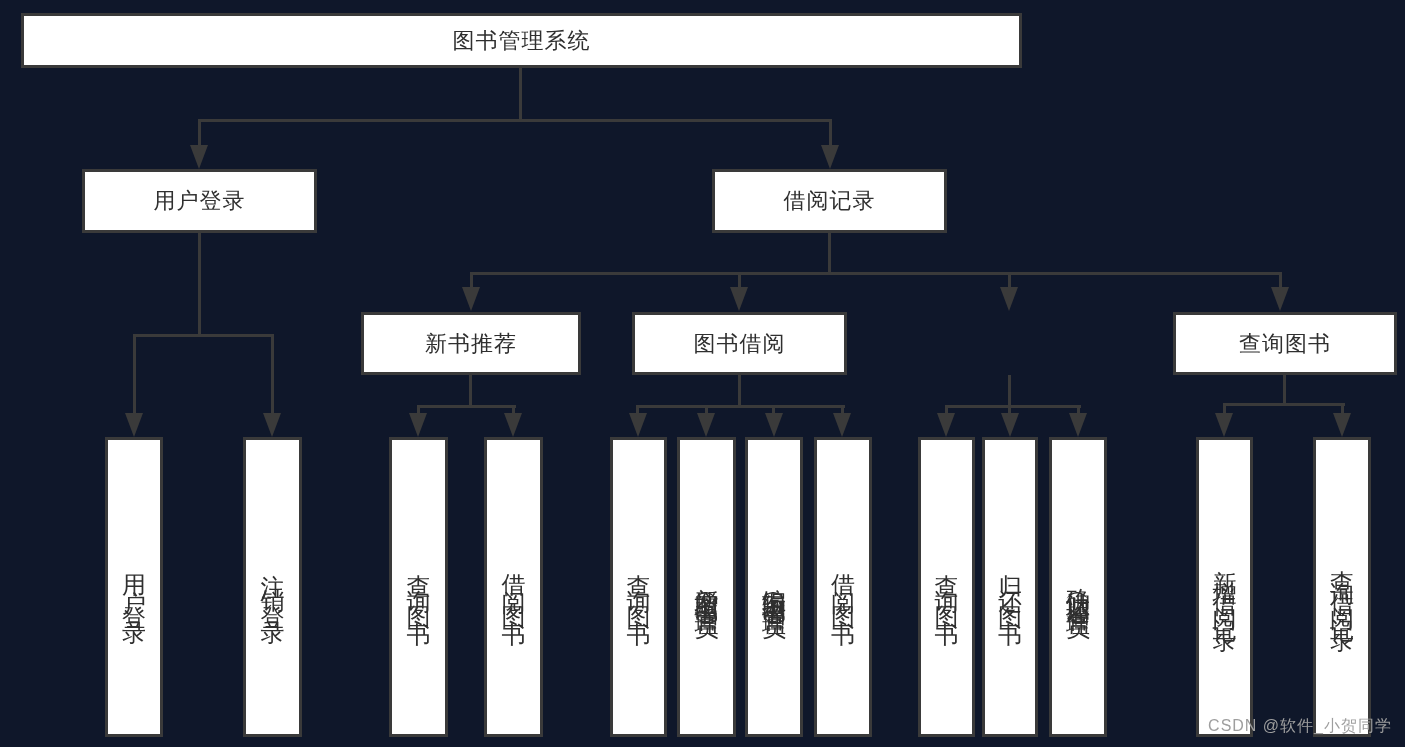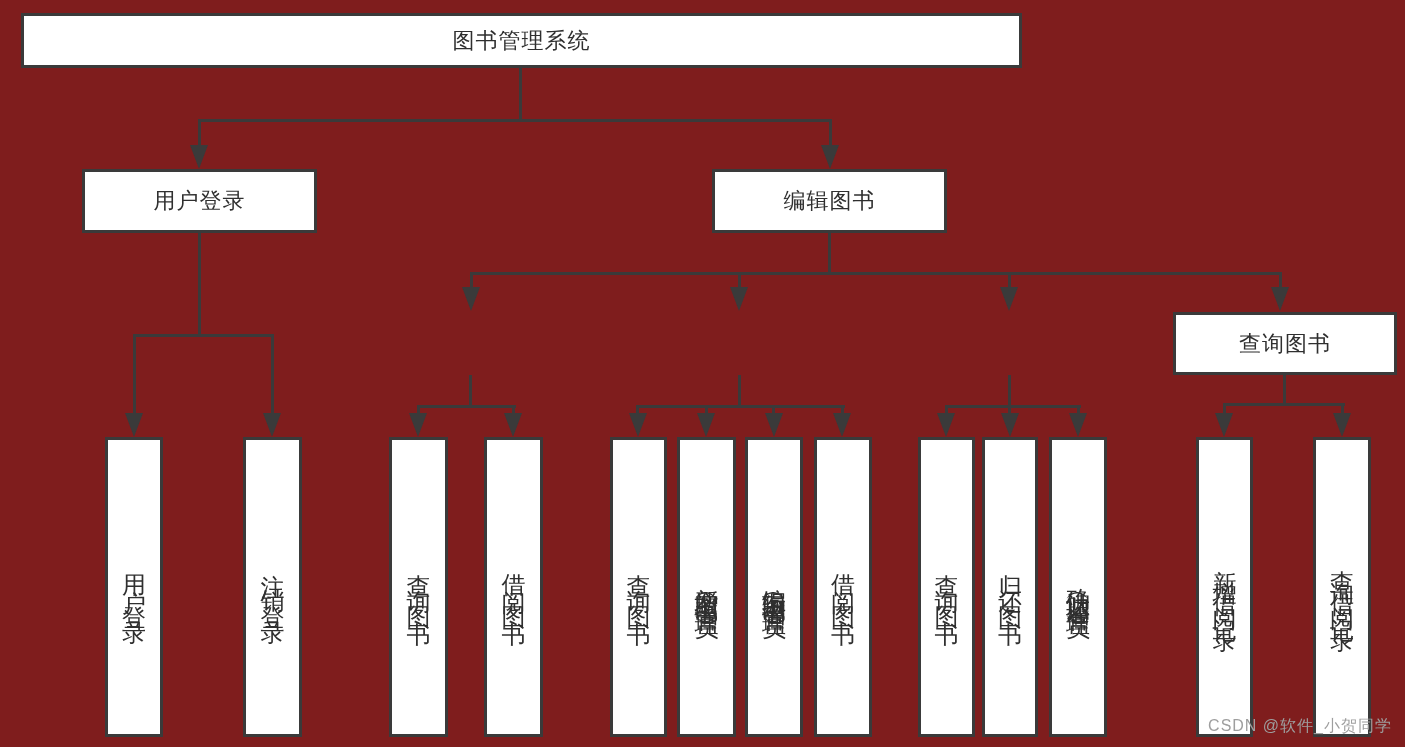--- a/index.html
+++ b/index.html
@@ -1,19 +1,19 @@
 <!DOCTYPE html>
 <html><head>
 <meta charset="utf-8">
 <style>
   html,body{margin:0;padding:0;background:#ffffff;}
   .canvas{
     position:relative;
     width:1405px;height:747px;
-    background:#7f1d1d;
+    background:#0f172a;
     overflow:hidden;
     font-family:"Liberation Sans","DejaVu Sans",sans-serif;
     color:#2f2f2f;
   }
   .node{
     position:absolute;
     box-sizing:border-box;
     background:#ffffff;
     border:3px solid #3a3a3a;
     display:flex;align-items:center;justify-content:center;
@@ -68,41 +68,47 @@
   <div class="hl" style="left:198px;top:119px;width:634px;"></div>
   <div class="vl" style="left:198px;top:119px;height:28px;"></div>
   <div class="vl" style="left:829px;top:119px;height:28px;"></div>
   <div class="ar" style="left:190px;top:145px;"></div>
   <div class="ar" style="left:821px;top:145px;"></div>
 
   <div class="node" style="left:82px;top:169px;width:235px;height:64px;">
     <span>用户登录</span>
   </div>
   <div class="node" style="left:712px;top:169px;width:235px;height:64px;">
-    <span>编辑图书</span>
+    <span>借阅记录</span>
   </div>
 
   <div class="vl" style="left:198px;top:233px;height:104px;"></div>
   <div class="hl" style="left:133px;top:334px;width:141px;"></div>
   <div class="vl" style="left:133px;top:334px;height:80px;"></div>
   <div class="vl" style="left:271px;top:334px;height:80px;"></div>
   <div class="ar" style="left:125px;top:413px;"></div>
   <div class="ar" style="left:263px;top:413px;"></div>
 
   <div class="vl" style="left:828px;top:233px;height:42px;"></div>
   <div class="hl" style="left:470px;top:272px;width:812px;"></div>
   <div class="vl" style="left:470px;top:272px;height:18px;"></div>
   <div class="ar" style="left:462px;top:287px;"></div>
   <div class="vl" style="left:738px;top:272px;height:18px;"></div>
   <div class="ar" style="left:730px;top:287px;"></div>
   <div class="vl" style="left:1008px;top:272px;height:18px;"></div>
   <div class="ar" style="left:1000px;top:287px;"></div>
   <div class="vl" style="left:1279px;top:272px;height:18px;"></div>
   <div class="ar" style="left:1271px;top:287px;"></div>
 
+  <div class="node" style="left:361px;top:312px;width:220px;height:63px;">
+    <span>新书推荐</span>
+  </div>
+  <div class="node" style="left:632px;top:312px;width:215px;height:63px;">
+    <span>图书借阅</span>
+  </div>
   <div class="node" style="left:1173px;top:312px;width:224px;height:63px;">
     <span>查询图书</span>
   </div>
 
   <div class="vl" style="left:469px;top:375px;height:33px;"></div>
   <div class="hl" style="left:417px;top:405px;width:99px;"></div>
   <div class="vl" style="left:417px;top:405px;height:11px;"></div>
   <div class="ar" style="left:409px;top:413px;"></div>
   <div class="vl" style="left:512px;top:405px;height:11px;"></div>
   <div class="ar" style="left:504px;top:413px;"></div>

